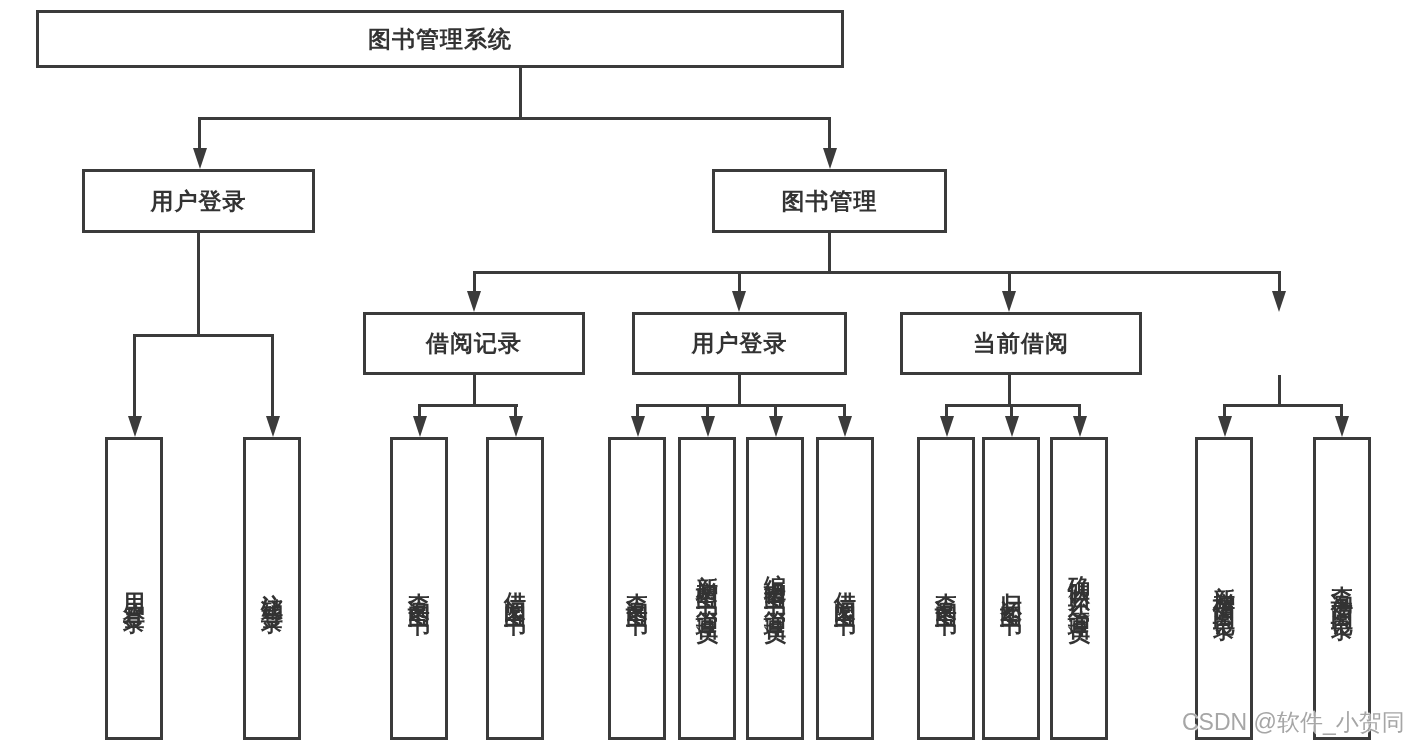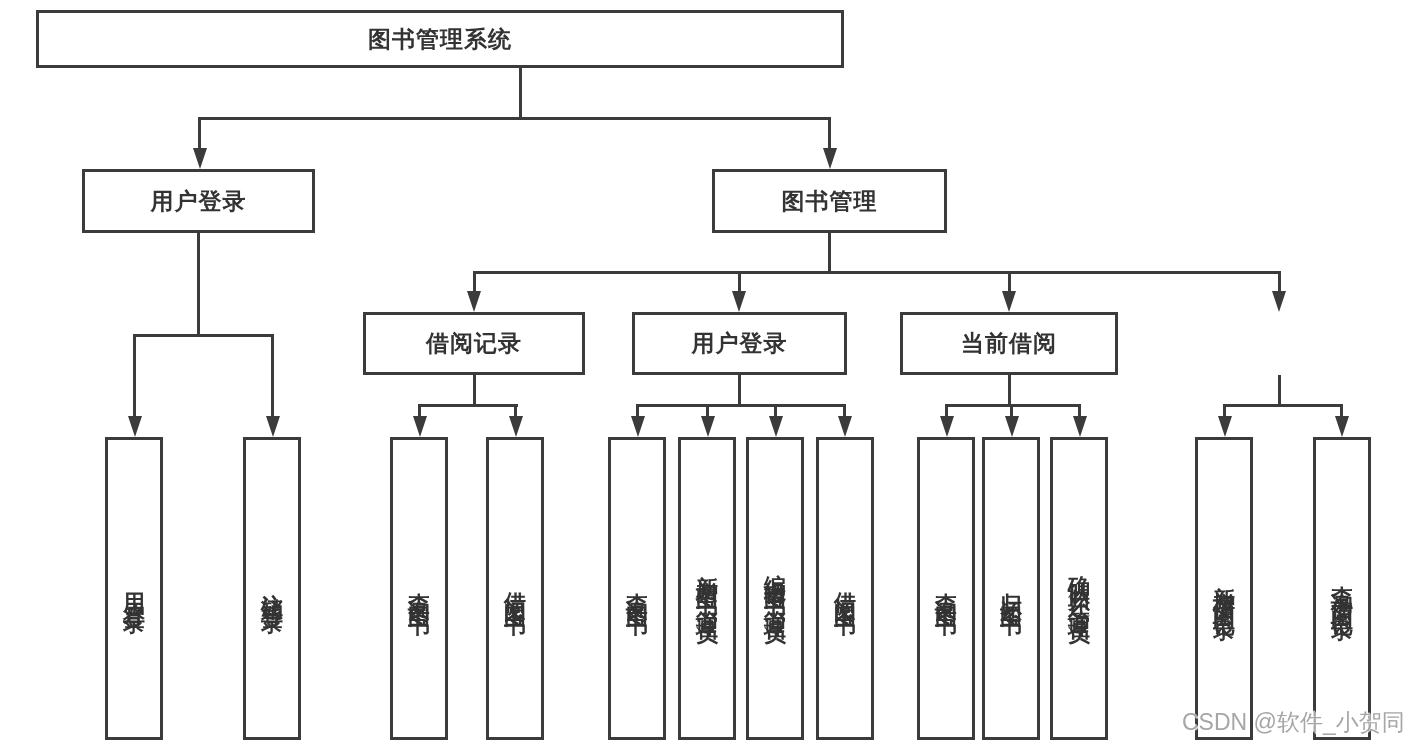--- a/index.html
+++ b/index.html
@@ -100,21 +100,21 @@
   <div class="vline" style="left:738px; top:271px; height:24px;"></div>
   <div class="vline" style="left:1008px; top:271px; height:24px;"></div>
   <div class="vline" style="left:1278px; top:271px; height:24px;"></div>
   <div class="arrow" style="left:467px; top:291px;"></div>
   <div class="arrow" style="left:732px; top:291px;"></div>
   <div class="arrow" style="left:1002px; top:291px;"></div>
   <div class="arrow" style="left:1272px; top:291px;"></div>
 
   <div class="node" style="left:363px; top:312px; width:222px; height:63px;">借阅记录</div>
   <div class="node" style="left:632px; top:312px; width:215px; height:63px;">用户登录</div>
-  <div class="node" style="left:900px; top:312px; width:218px; height:63px;">当前借阅</div>
+  <div class="node" style="left:900px; top:312px; width:242px; height:63px;">当前借阅</div>
 
   <div class="vline" style="left:473px; top:375px; height:32px;"></div>
   <div class="hline" style="left:418px; top:404px; width:100px;"></div>
   <div class="vline" style="left:418px; top:404px; height:14px;"></div>
   <div class="vline" style="left:514px; top:404px; height:14px;"></div>
   <div class="arrow" style="left:413px; top:416px;"></div>
   <div class="arrow" style="left:509px; top:416px;"></div>
 
   <div class="vline" style="left:738px; top:375px; height:32px;"></div>
   <div class="hline" style="left:636px; top:404px; width:210px;"></div>

